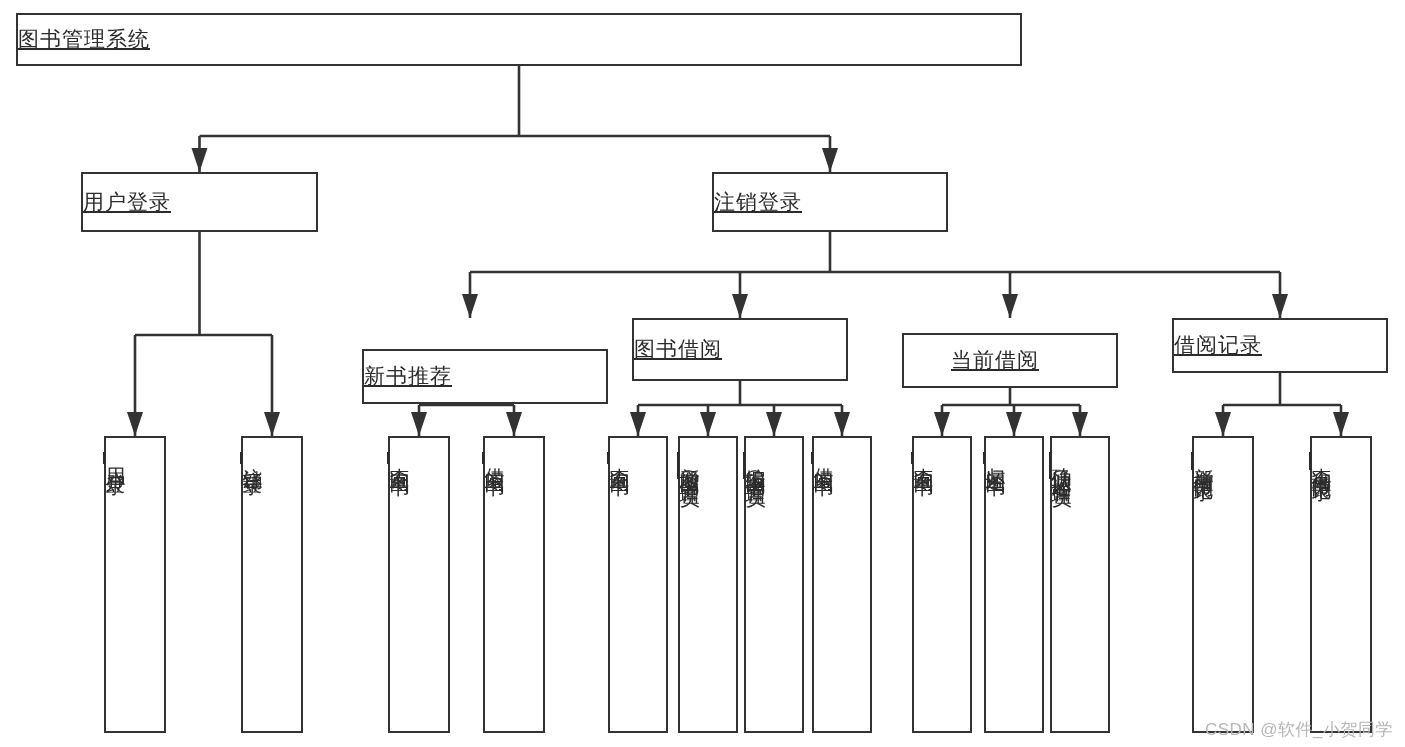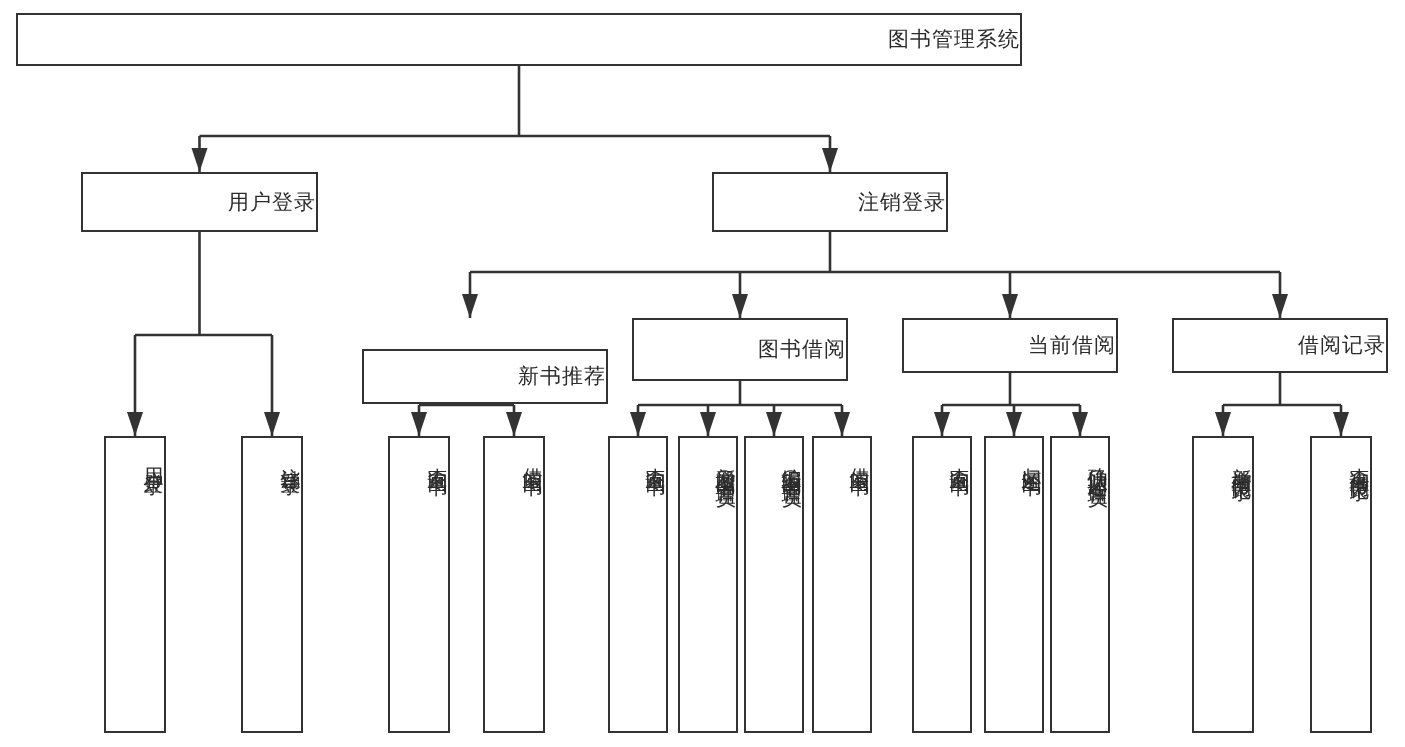--- a/index.html
+++ b/index.html
@@ -26,23 +26,24 @@
     height: 747px;
     pointer-events: none;
   }
   .node {
     position: absolute;
     box-sizing: border-box;
     background: #ffffff;
     border: 2px solid #333333;
     display: flex;
     align-items: center;
-    justify-content: flex-end;
+    justify-content: flex-start;
     color: #2b2b2b;
     z-index: 2;
+    text-decoration: underline;
   }
   .node .label {
     font-size: 21px;
     line-height: 1.18;
     letter-spacing: 1px;
     white-space: nowrap;
     color: #2b2b2b;
   }
   .node.leaf {
     align-items: flex-start;
@@ -138,21 +139,21 @@
       </div>
       <div class="node" style="left: 712px; top: 172px; width: 236px; height: 60px;">
         <span class="label">注销登录</span>
       </div>
       <div class="node" style="left: 362px; top: 329px; width: 246px; height: 55px; margin-top: 20px;">
         <span class="label">新书推荐</span>
       </div>
       <div class="node" style="left: 632px; top: 318px; width: 216px; height: 63px;">
         <span class="label">图书借阅</span>
       </div>
-      <div class="node" style="left: 902px; top: 318px; width: 216px; height: 55px;">
+      <div class="node" style="left: 902px; top: 333px; width: 216px; height: 55px; padding-left: 47px;">
         <span class="label">当前借阅</span>
       </div>
       <div class="node" style="left: 1172px; top: 318px; width: 216px; height: 55px;">
         <span class="label">借阅记录</span>
       </div>
       <div class="node leaf tall" style="left: 104px; top: 436px; width: 62px; height: 297px;">
         <span class="label">用户登录</span>
       </div>
       <div class="node leaf tall" style="left: 241px; top: 436px; width: 62px; height: 297px;">
         <span class="label">注销登录</span>
@@ -184,13 +185,14 @@
       <div class="node leaf tall" style="left: 1050px; top: 436px; width: 60px; height: 297px;">
         <span class="label">确认归还（管理员）</span>
       </div>
       <div class="node leaf tall" style="left: 1192px; top: 436px; width: 62px; height: 297px;">
         <span class="label">新增借阅记录</span>
       </div>
       <div class="node leaf tall" style="left: 1310px; top: 436px; width: 62px; height: 297px;">
         <span class="label">查询借阅记录</span>
       </div>
     </div>
+  <div class="watermark">CSDN @软件_小贺同学</div>
 </div>
 
 </body></html>

